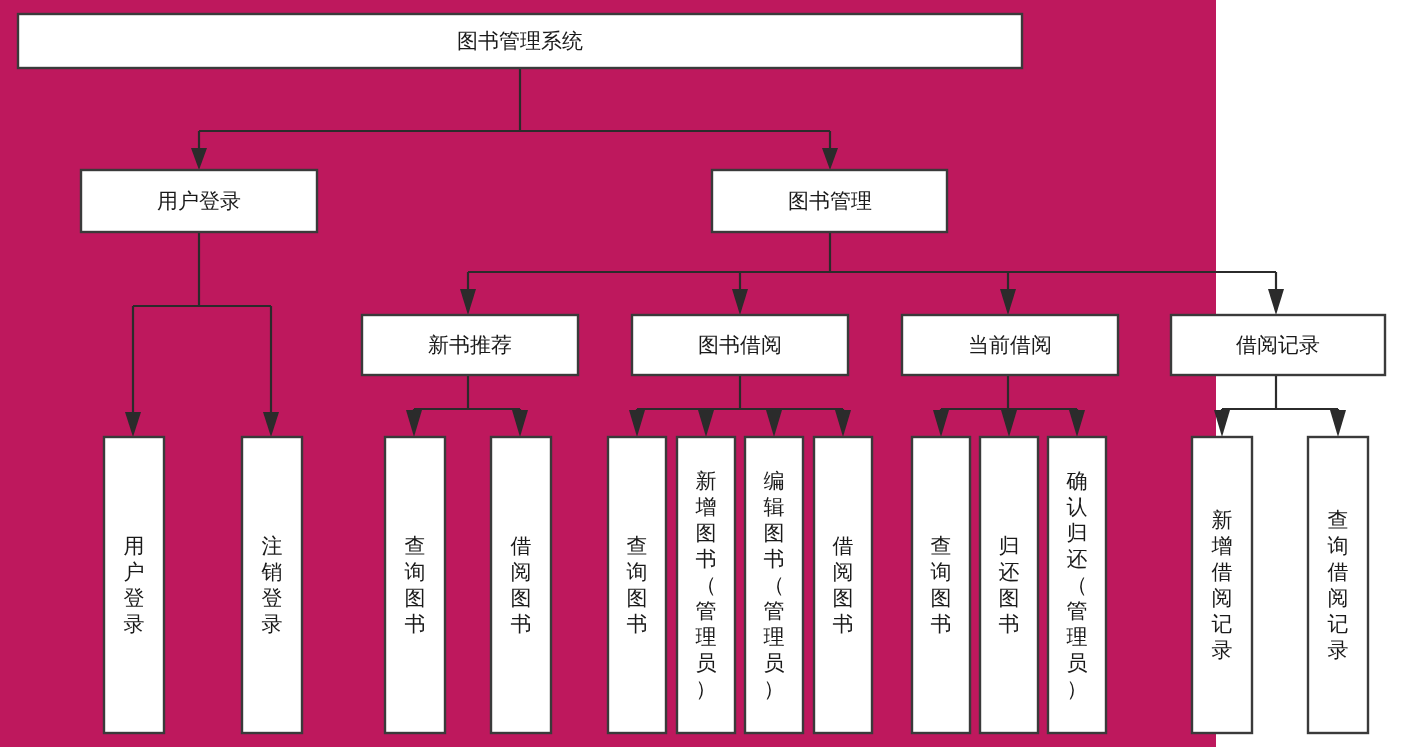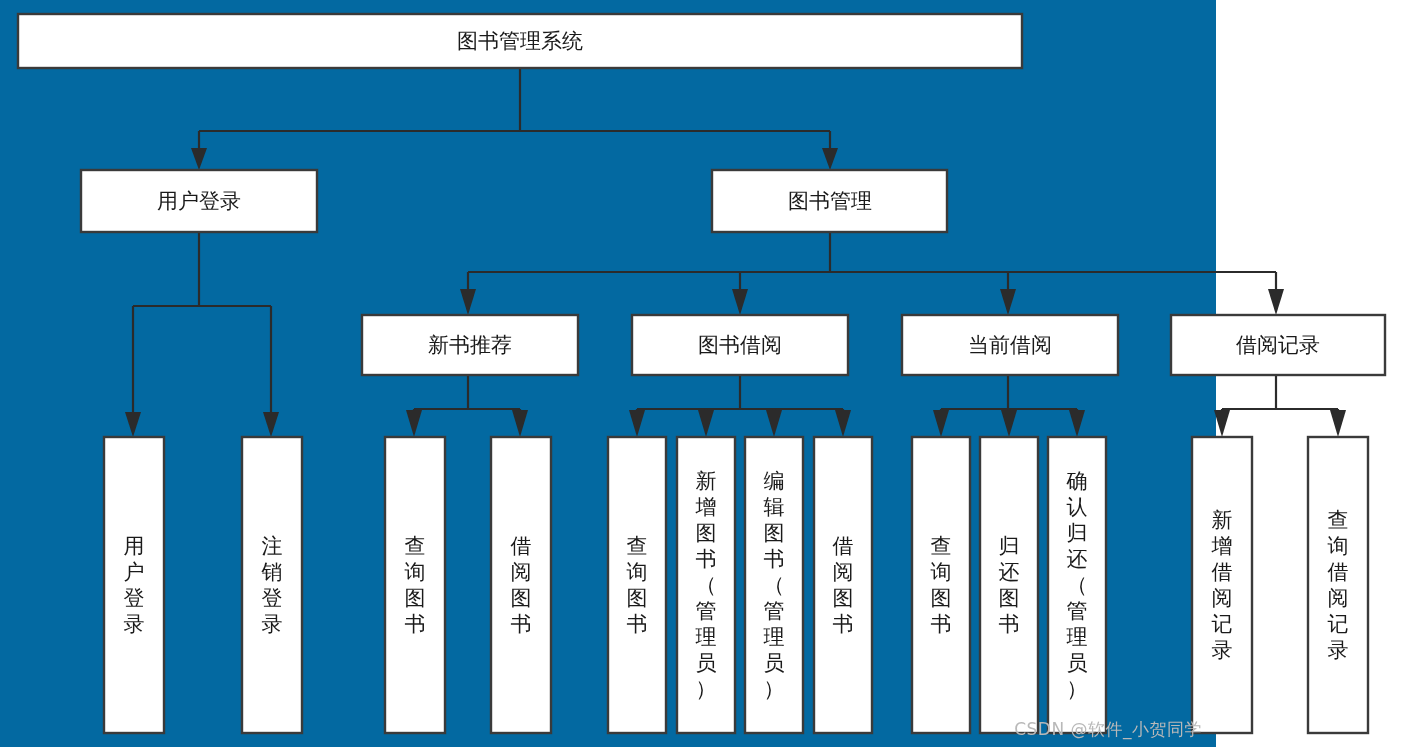--- a/index.html
+++ b/index.html
@@ -12,21 +12,21 @@
     width: 1405px;
     height: 747px;
     overflow: hidden;
     font-family: "DejaVu Sans", "Liberation Sans", sans-serif;
     position: relative;
   }
   #diagram-root {
     position: relative;
     width: 1216px;
     height: 747px;
-    background: #0369a1;
+    background: #be185d;
   }
   svg.diagram-svg {
     position: absolute;
     left: 0;
     top: 0;
     width: 1405px;
     height: 747px;
     display: block;
   }
   .node-box {
@@ -243,14 +243,13 @@
         <text class="leaf-label vertical-text"><tspan x="1222" y="527.28">新</tspan><tspan x="1222" y="553.28">增</tspan><tspan x="1222" y="579.28">借</tspan><tspan x="1222" y="605.28">阅</tspan><tspan x="1222" y="631.28">记</tspan><tspan x="1222" y="657.28">录</tspan></text>
       </g>
 
       <g>
         <rect class="leaf-box" x="1308" y="437" width="60" height="296"></rect>
         <text class="leaf-label vertical-text"><tspan x="1338" y="527.28">查</tspan><tspan x="1338" y="553.28">询</tspan><tspan x="1338" y="579.28">借</tspan><tspan x="1338" y="605.28">阅</tspan><tspan x="1338" y="631.28">记</tspan><tspan x="1338" y="657.28">录</tspan></text>
       </g>
     </g>
   </svg>
 
-  <div class="watermark">CSDN @软件_小贺同学</div>
 </div>
 
 </body></html>

